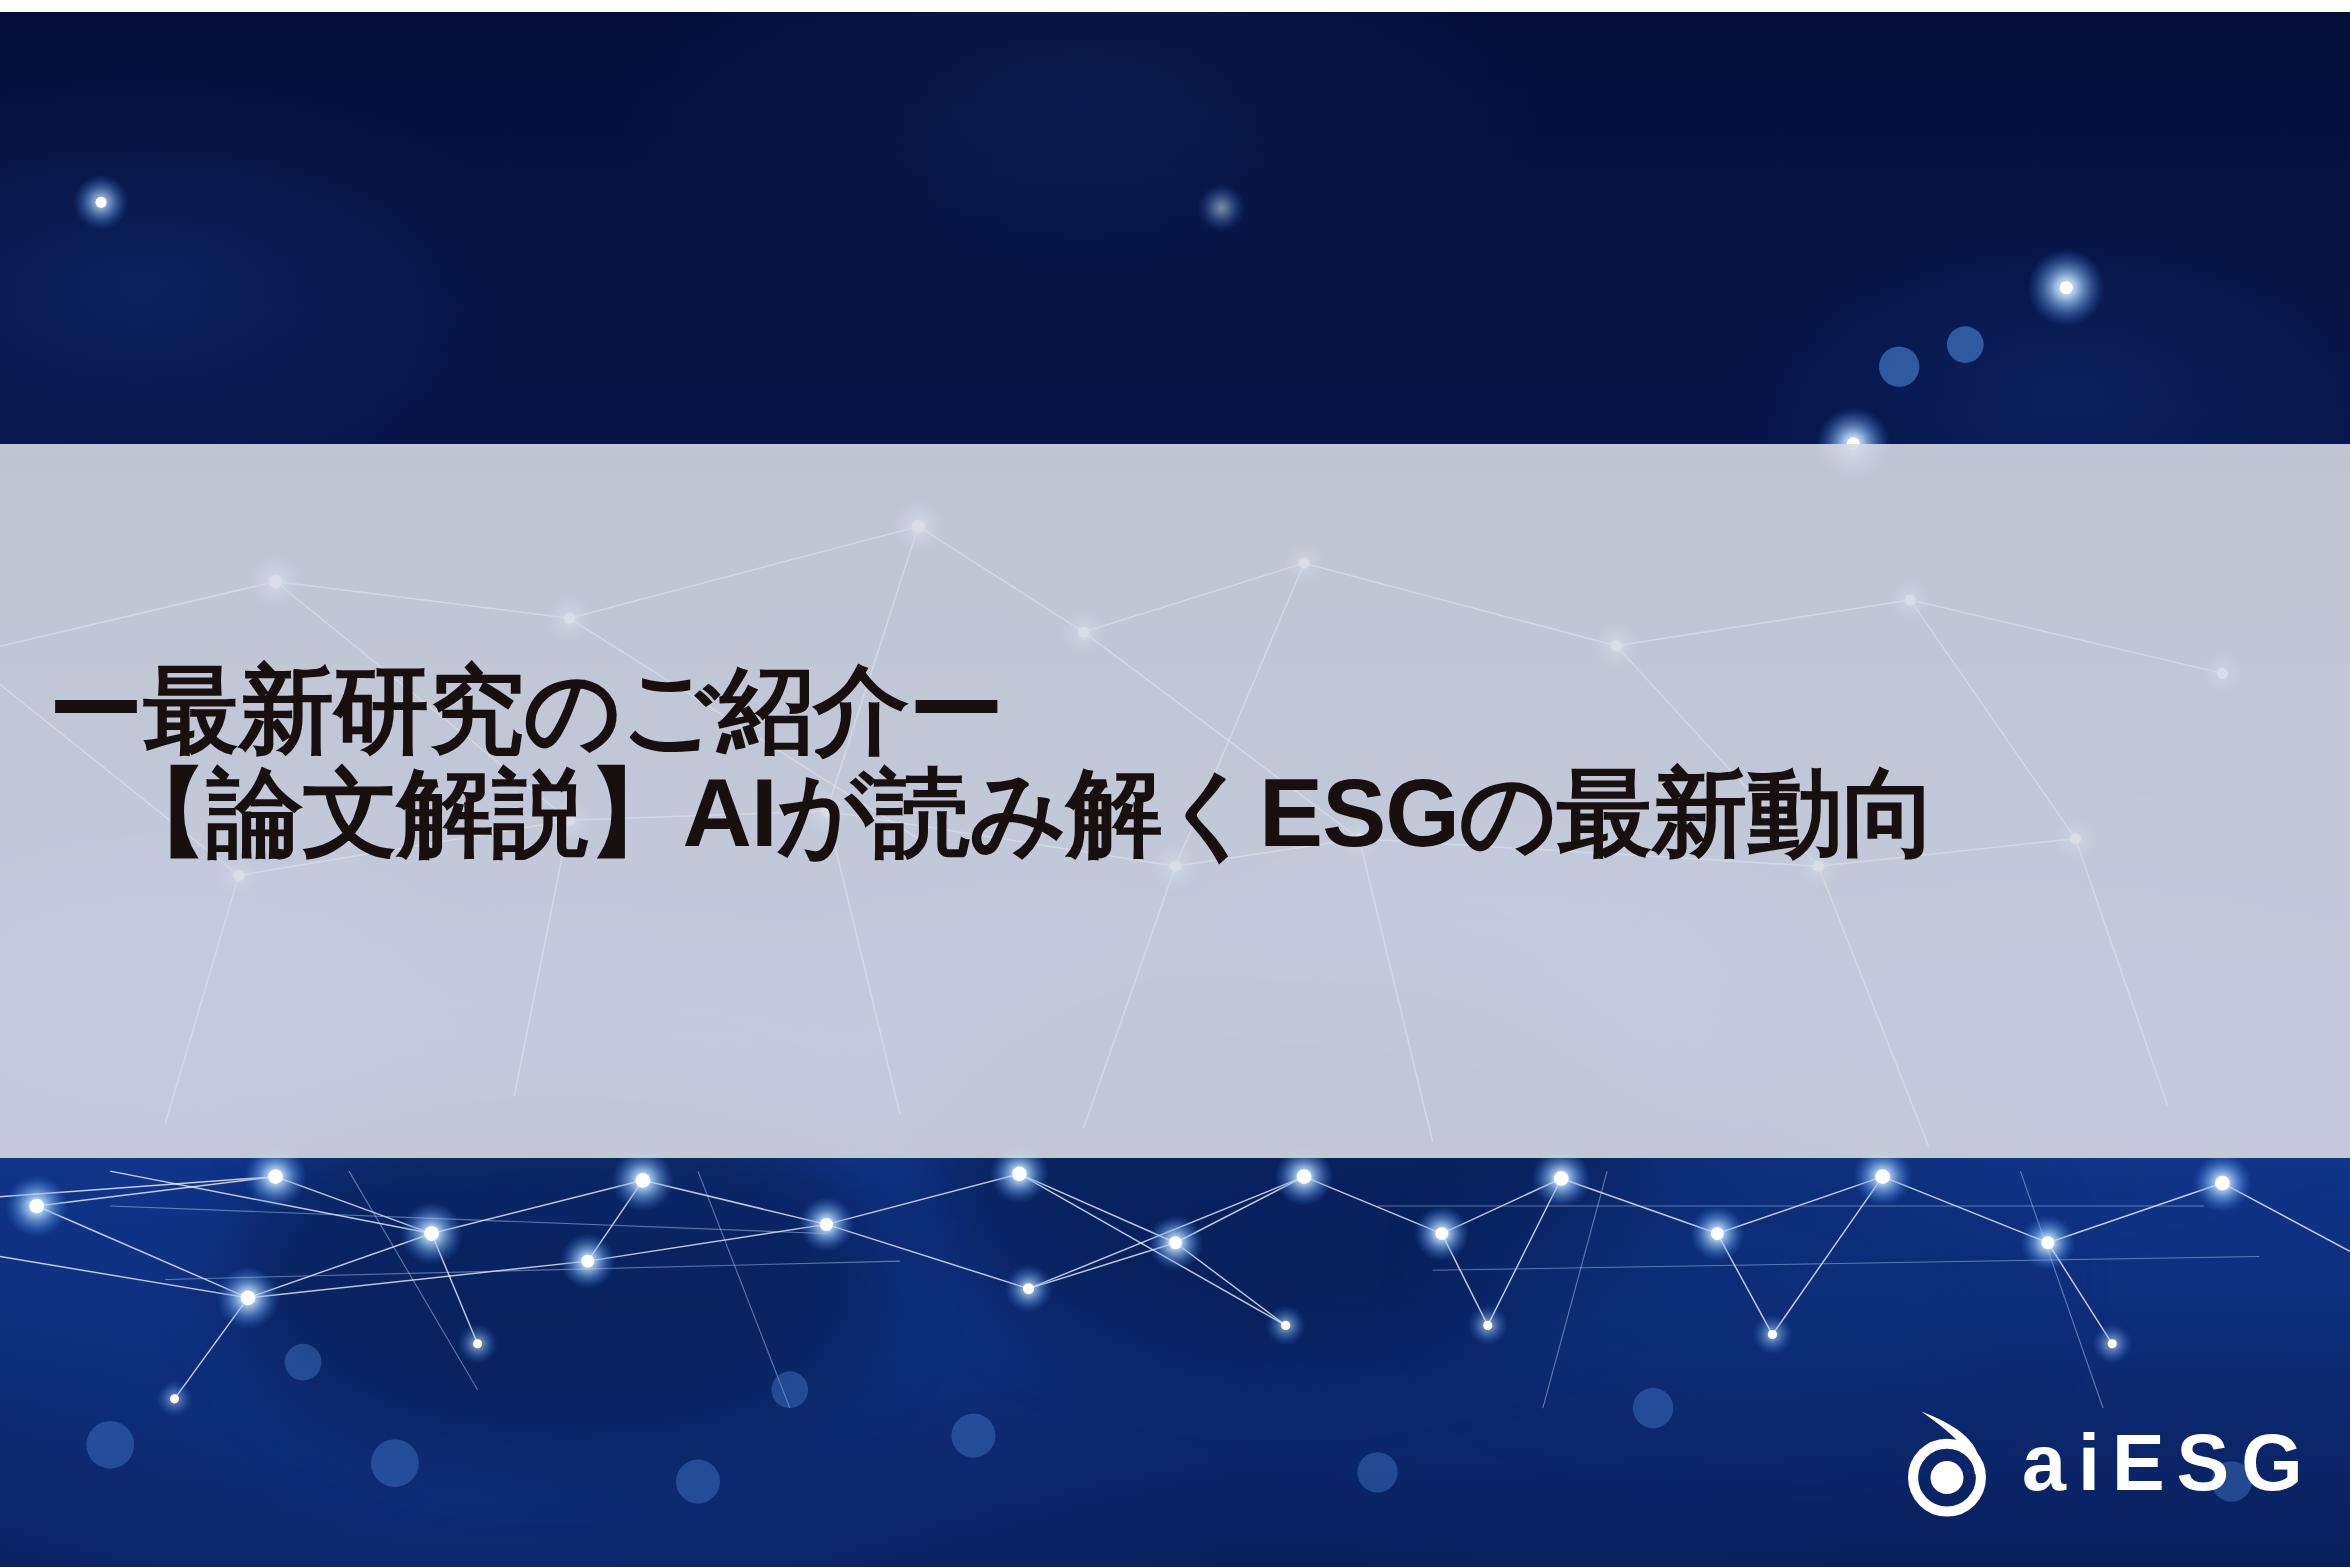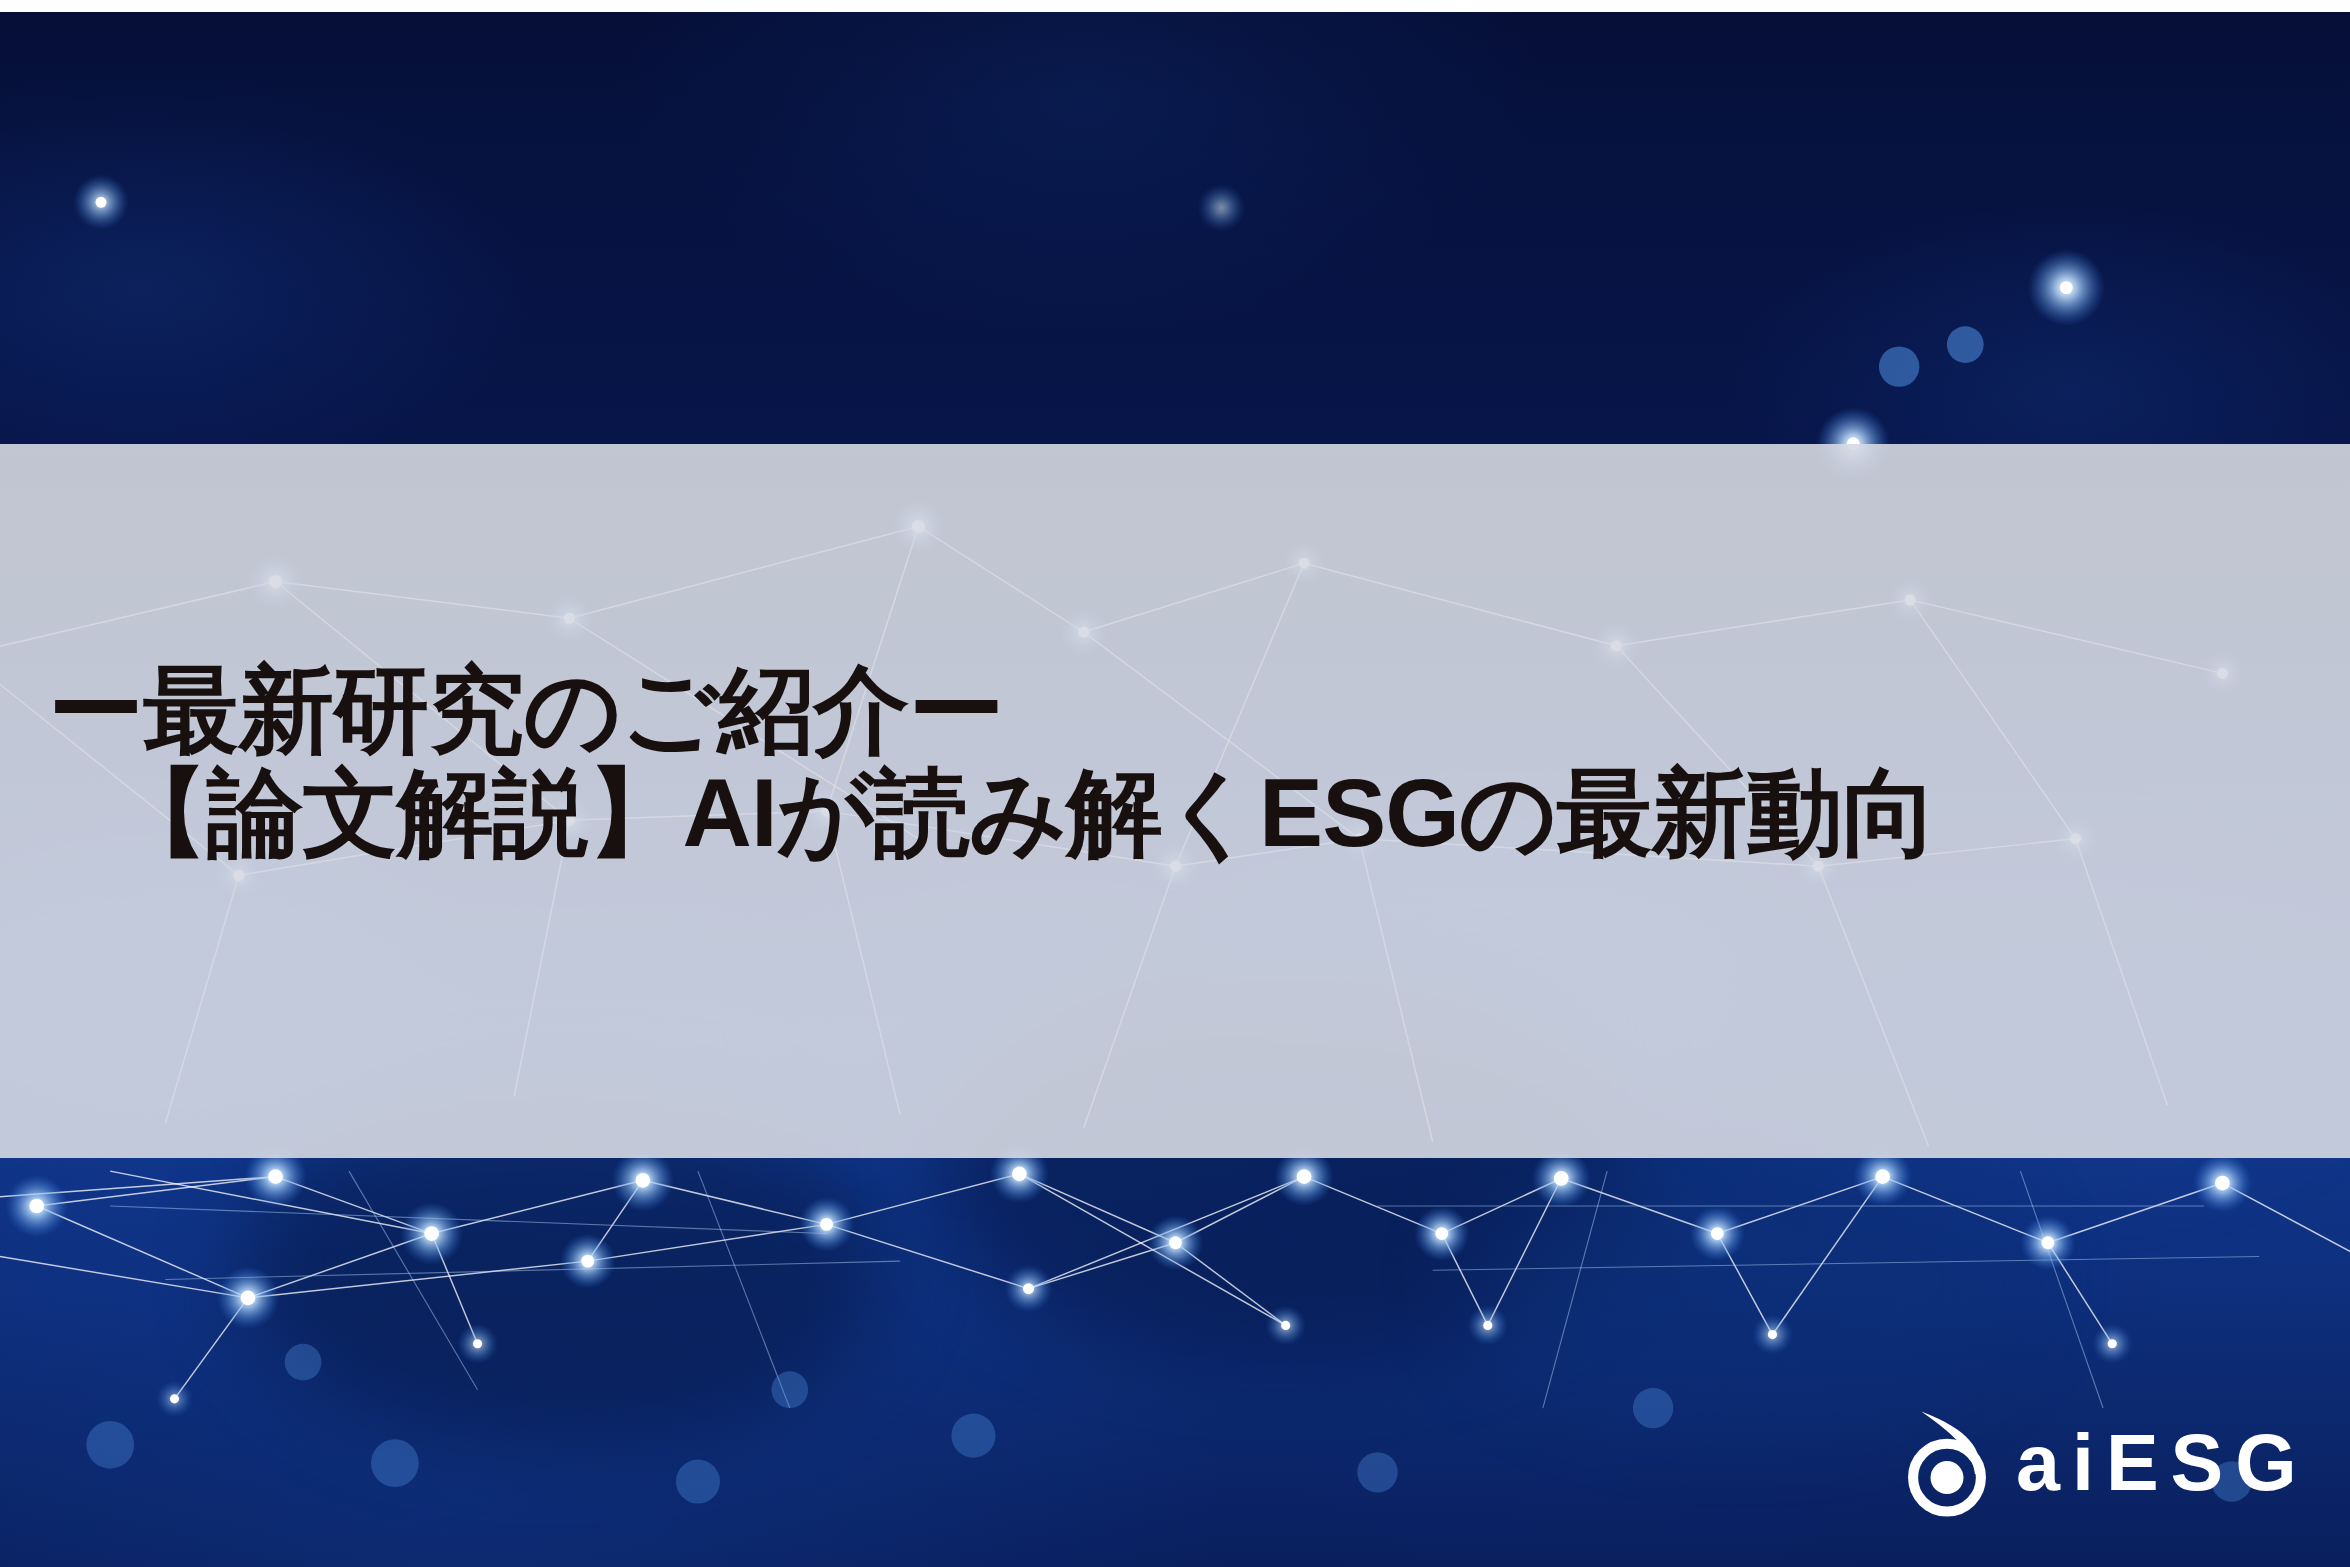--- a/index.html
+++ b/index.html
@@ -119,21 +119,21 @@
   .title-line-1 { padding-left: 112px; }
   .title-line-2 { padding-left: 48px; margin-top: 24px; }
 
   
   .logo {
     position: absolute;
     left: 1903px;
     top: 1406px;
     display: flex;
     align-items: center;
-    gap: 14px;
+    gap: 20px;
   }
   .logo-mark {
     width: 99px;
     height: 112px;
     display: block;
   }
   .logo-text {
     color: #ffffff;
     font-family: "Liberation Sans", "DejaVu Sans", sans-serif;
     font-weight: 700;

